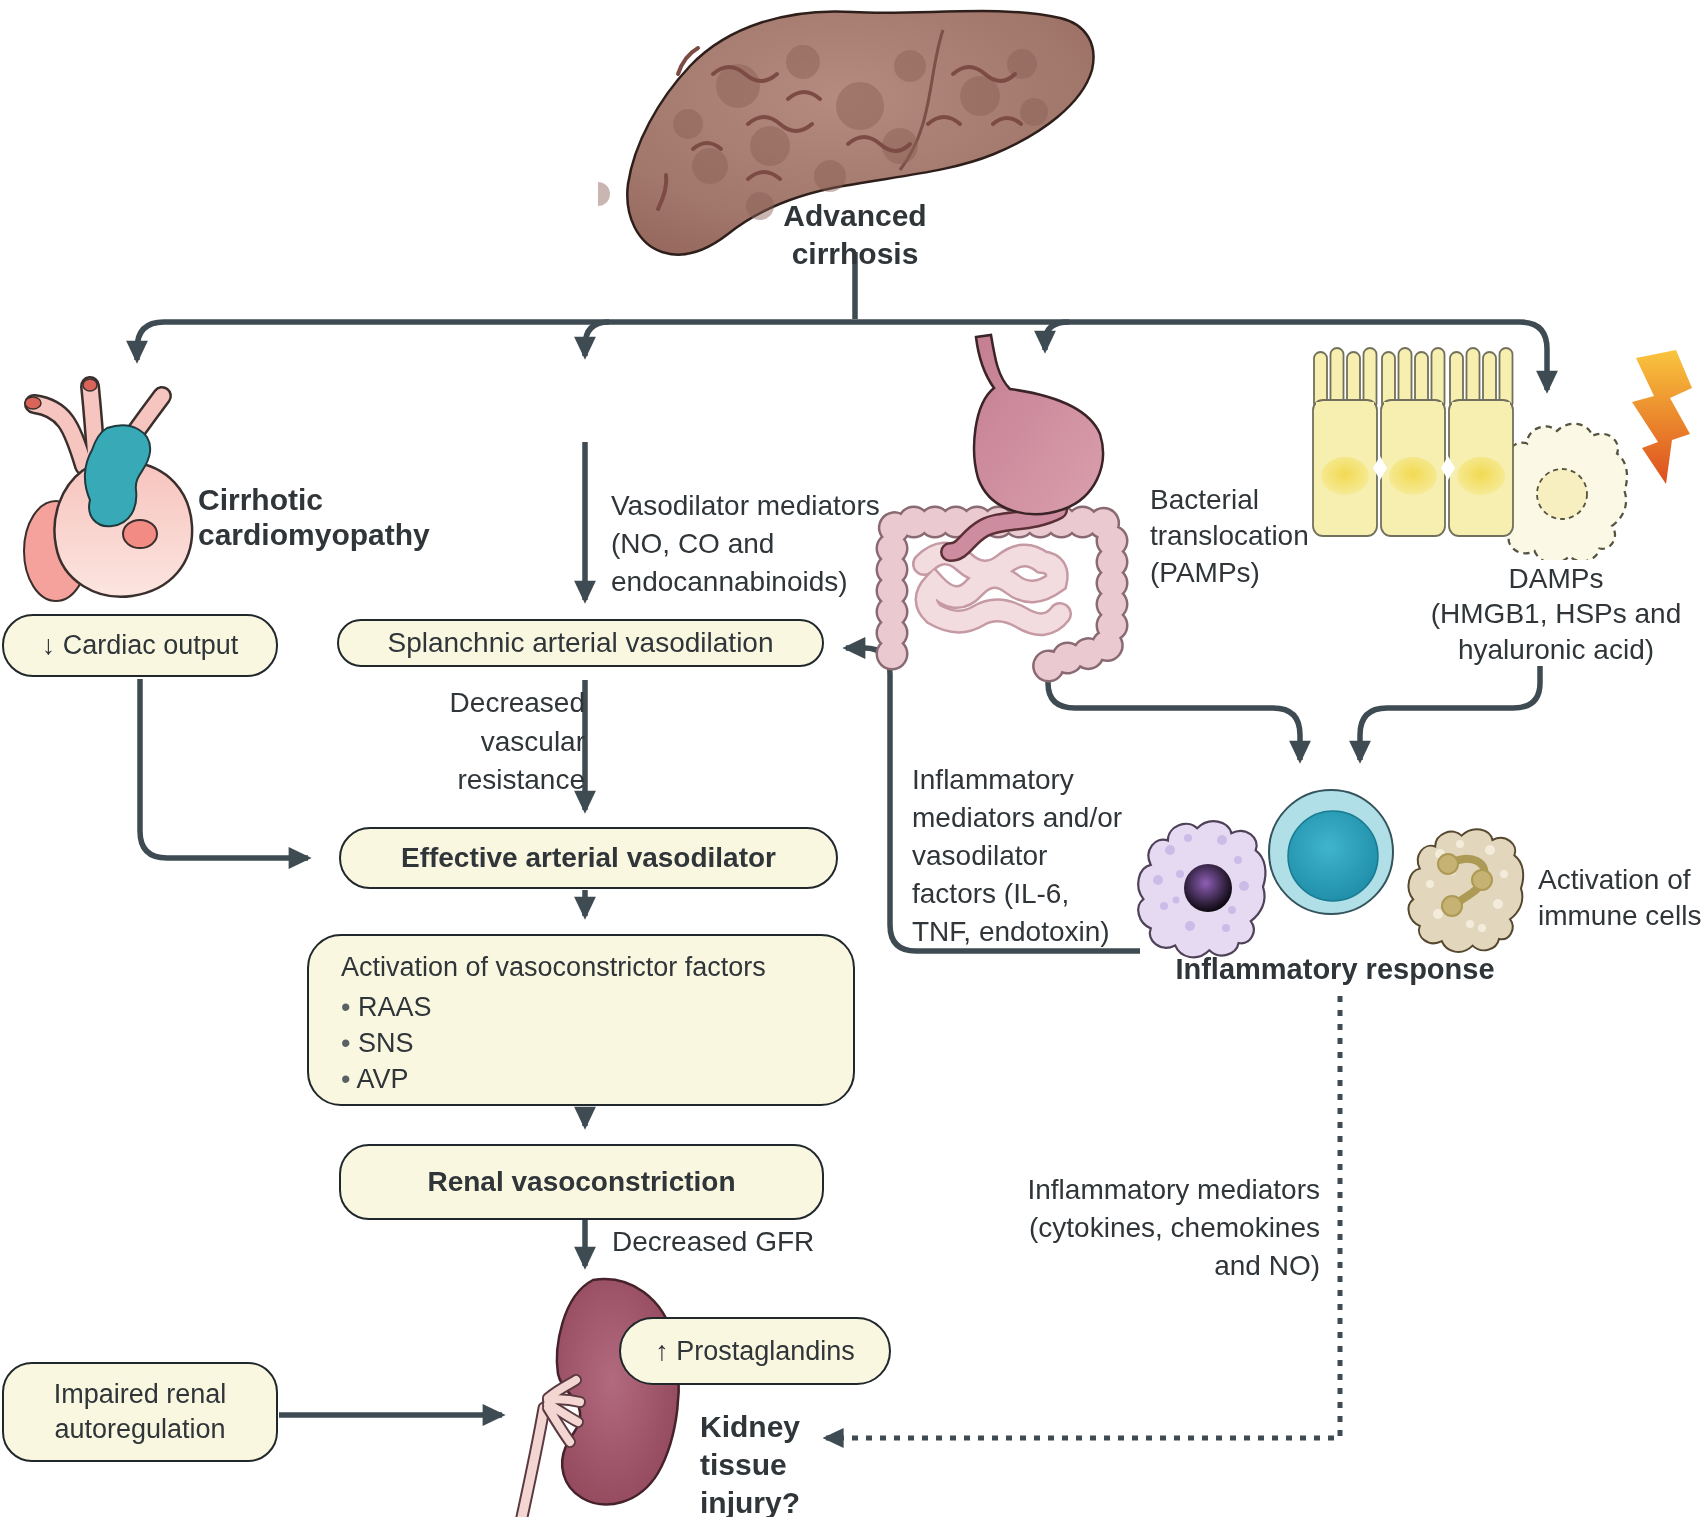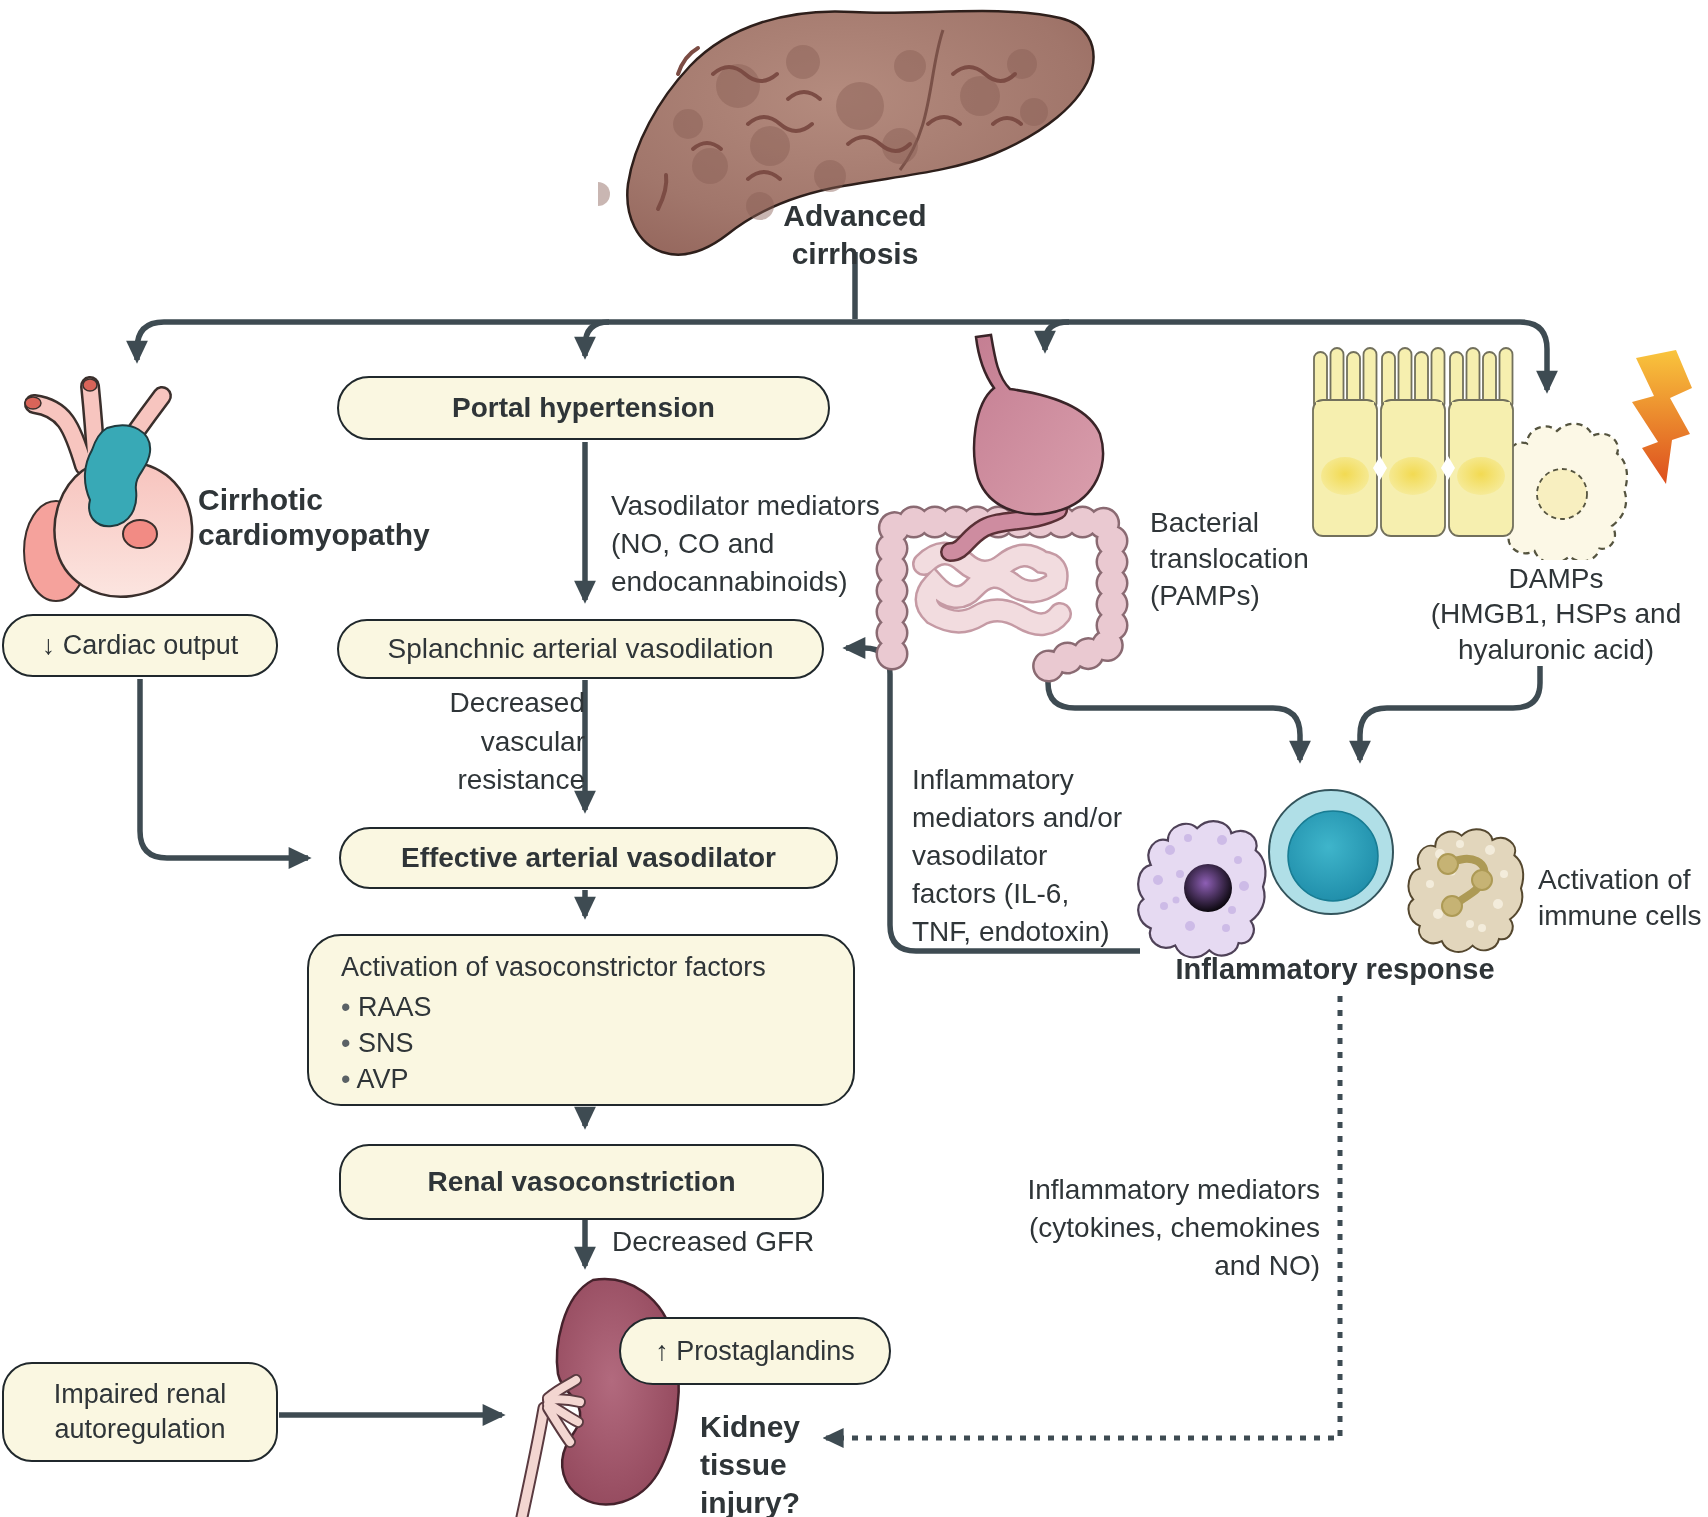--- a/index.html
+++ b/index.html
@@ -259,27 +259,24 @@
       </g>
       <g stroke="#F3D6D1" stroke-width="8">
         <path d="M70,130 C82,120 92,116 98,112"></path>
           <path d="M70,132 C84,130 94,132 102,134"></path>
         <path d="M70,136 C84,144 92,150 100,154"></path>
           <path d="M70,140 C80,156 86,166 92,174"></path>
       </g>
     </g>
   </svg>
 
-  <div class="box" style="left:337px;top:376px;width:493px;height:64px;border-radius:32px">
-    <span class="bt bold">Portal hypertension</span>
-  </div>
   <div class="box" style="left:2px;top:614px;width:276px;height:63px;border-radius:31px">
     <span class="bt" style="font-size:27px">↓ Cardiac output</span>
   </div>
-  <div class="box" style="left:337px;top:619px;width:487px;height:60px;border-radius:30px">
+  <div class="box" style="left:337px;top:619px;width:487px;height:48px;border-radius:30px">
     <span class="bt">Splanchnic arterial vasodilation</span>
   </div>
   <div class="box" style="left:339px;top:827px;width:499px;height:62px;border-radius:31px">
     <span class="bt bold">Effective arterial vasodilator</span>
   </div>
   <div class="box" style="left:307px;top:934px;width:548px;height:172px;border-radius:34px;align-items:flex-start;justify-content:flex-start;padding:16px 0 0 32px">
     <div>
       <div class="bt" style="font-size:27px;white-space:nowrap">Activation of vasoconstrictor factors</div>
       <ul class="bul">
         <li>RAAS</li>
@@ -306,21 +303,21 @@
   <div class="label" style="left:611px;top:487px;line-height:1.35">Vasodilator mediators
 (NO, CO and
 endocannabinoids)</div>
   <div class="label right" style="left:380px;top:684px;width:205px;line-height:1.38">Decreased
 vascular
 resistance</div>
   <div class="label" style="left:612px;top:1224px">Decreased GFR</div>
   <div class="label bold" style="left:700px;top:1408px;font-size:30px;line-height:1.27">Kidney
 tissue
 injury?</div>
-  <div class="label" style="left:1150px;top:505px;line-height:1.3">Bacterial
+  <div class="label" style="left:1150px;top:482px;line-height:1.3">Bacterial
 translocation
 (PAMPs)</div>
   <div class="label center" style="left:1400px;top:561px;width:312px;line-height:1.26">DAMPs
 (HMGB1, HSPs and
 hyaluronic acid)</div>
   <div class="label" style="left:912px;top:761px;line-height:1.36">Inflammatory
 mediators and/or
 vasodilator
 factors (IL-6,
 TNF, endotoxin)</div>

